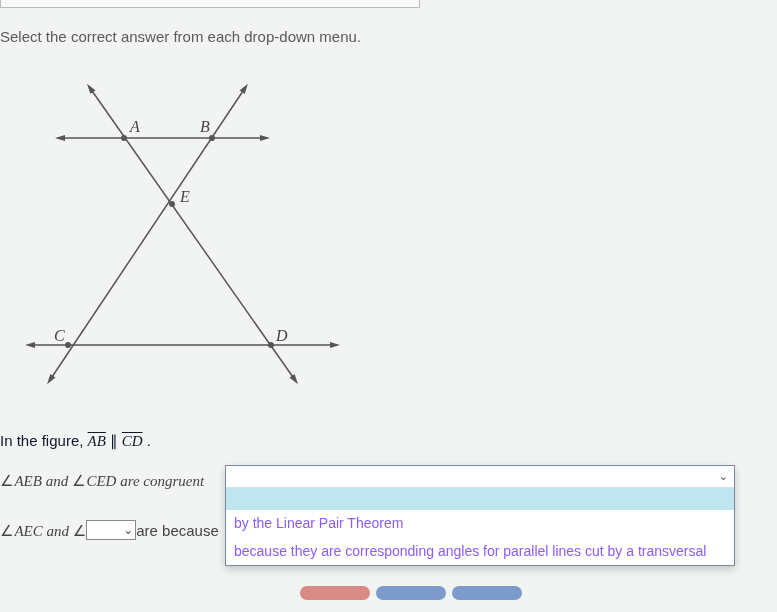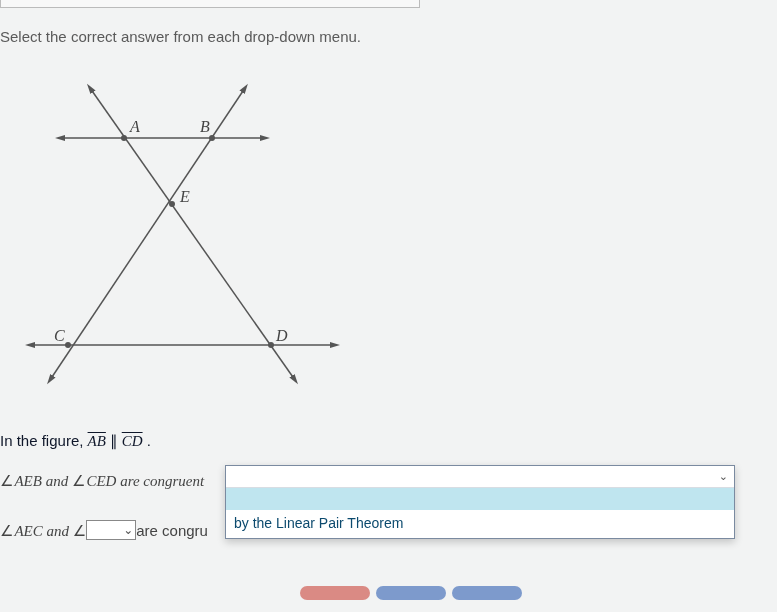--- a/index.html
+++ b/index.html
@@ -57,21 +57,21 @@
     .dropdown-open .blankrow {
       height:22px; border-bottom:1px solid #d8dde3;
       display:flex; justify-content:flex-end; align-items:center;
       padding-right:6px; background:#fff;
     }
     .dropdown-open .blankrow .chev { font-size:11px; color:#555; }
     .dropdown-open .highlighted {
       height:22px; background:#bfe5ef;
     }
     .dropdown-open .opt {
-      padding:4px 8px; color:#0c4a6e; cursor:pointer;
+      padding:4px 8px; color:#8b5cf6; cursor:pointer;
       line-height:1.4;
     }
     .partial-text { display:inline-block; padding-top:2px; }
     
     .ghost-buttons {
       position:absolute; left:300px; top:586px;
       display:flex; gap:6px;
     }
     .ghost-buttons span {
       width:70px; height:14px; border-radius:7px;
@@ -137,28 +137,29 @@
 </div>
 
 <div class="row2">
   <span class="partial-text">
     <span class="angle">AEC and </span>
     <span class="angle-empty"></span>
   </span>
   <span class="mini-select">
     <span>⌄</span>
   </span>
-  <span class="partial-text"> are congru</span>
+  <span class="partial-text"> are because</span>
 </div>
 
 <div class="ghost-buttons">
   <span class="ghost-red"></span>
   <span class="ghost-blue"></span>
   <span class="ghost-blue"></span>
 </div>
 
 <div class="dropdown-open">
   <div class="blankrow">
     <span class="chev">⌄</span>
   </div>
   <div class="highlighted"></div>
   <div class="opt">by the Linear Pair Theorem</div>
+  <div class="opt">because they are corresponding angles for parallel lines cut by a transversal</div>
 </div>
 
 </body></html>

